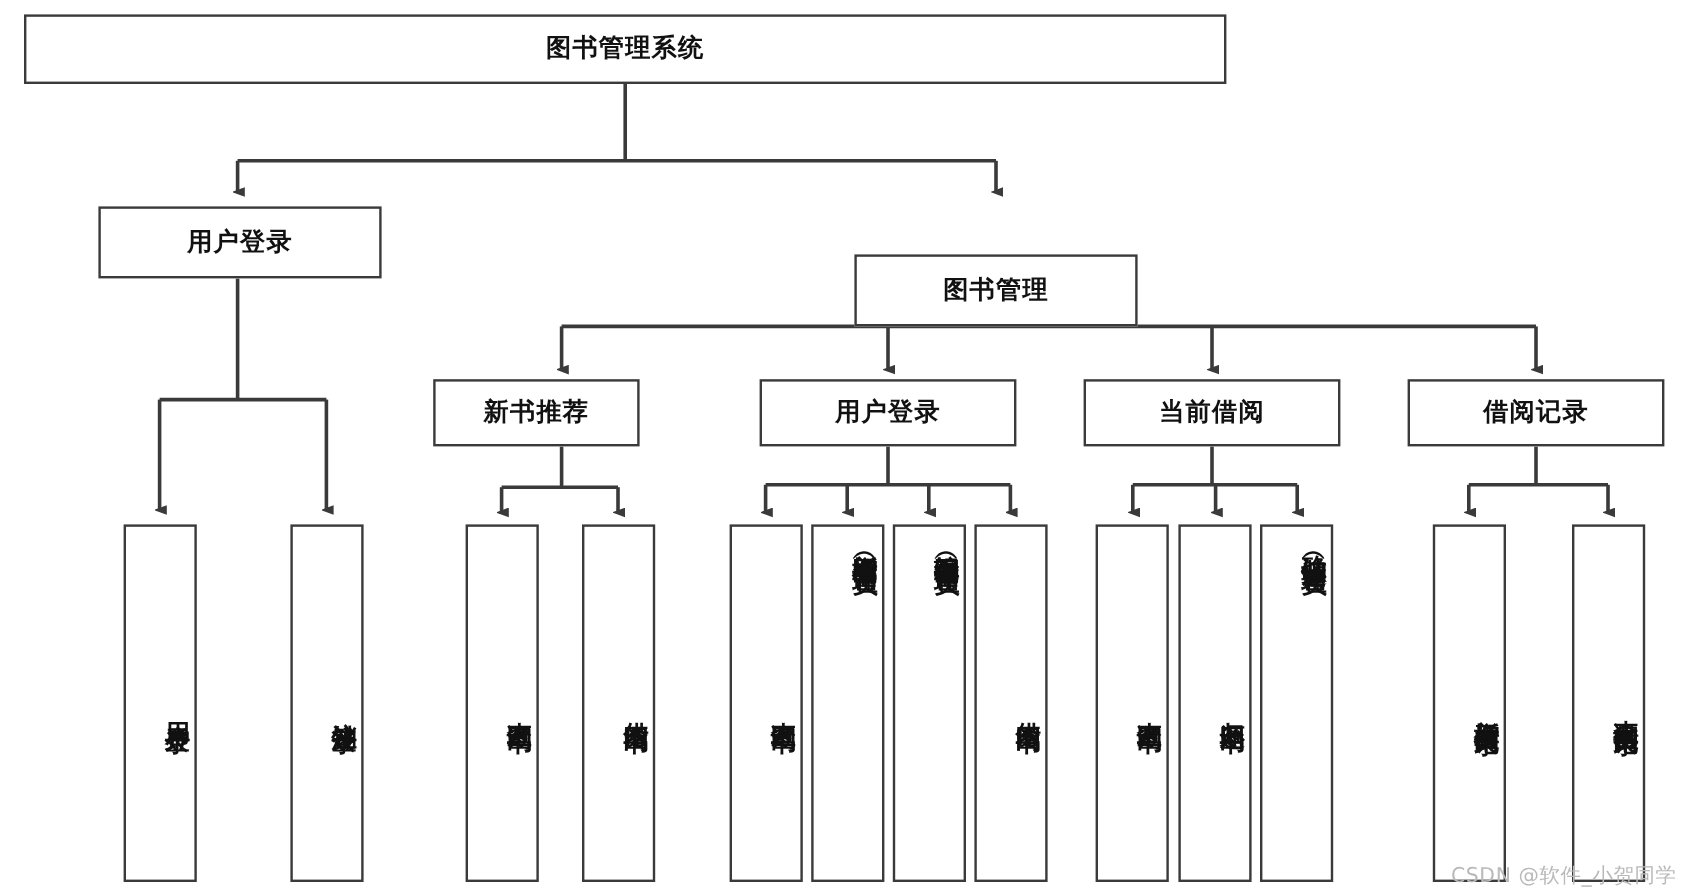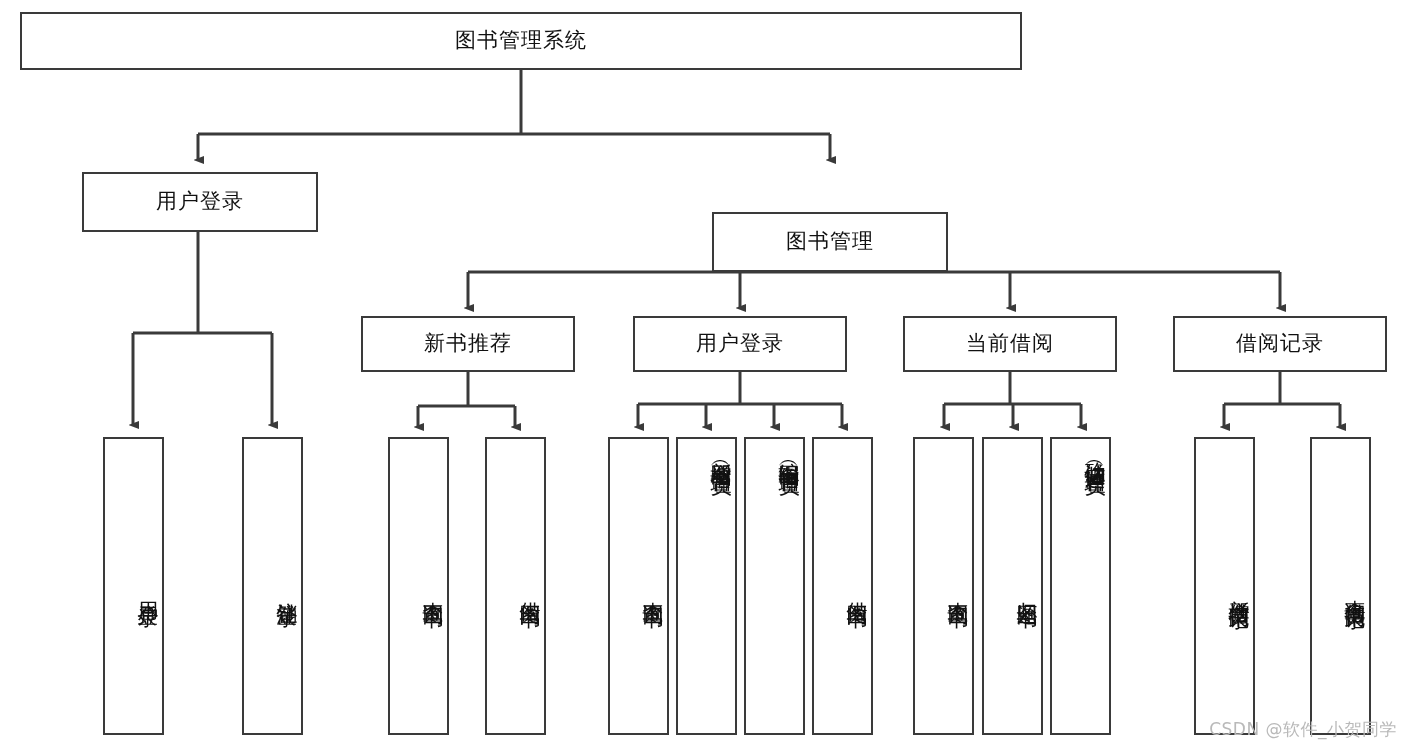--- a/index.html
+++ b/index.html
@@ -19,20 +19,21 @@
   }
   .node {
     position: absolute;
     box-sizing: border-box;
     border: 2px solid #3a3a3a;
     background: #ffffff;
     display: flex;
     align-items: center;
     justify-content: center;
     color: #111111;
+    font-weight: bold;
   }
   .node.horiz {
     font-size: 21px;
     letter-spacing: 1px;
     line-height: 1.1;
   }
   .node.vert {
     writing-mode: vertical-rl;
     text-orientation: upright;
     font-size: 21px;
@@ -117,21 +118,21 @@
       <path d="M1224,404 L1224,427" marker-end="url(#arrow)"></path>
       <path d="M1340,404 L1340,427" marker-end="url(#arrow)"></path>
     </g>
   </svg>
 
   <div class="node horiz" style="left:20px; top:12px; width:1002px; height:58px;">图书管理系统</div>
 
   <div class="node horiz" style="left:82px; top:172px; width:236px; height:60px;">用户登录</div>
   <div class="node horiz" style="left:712px; top:172px; width:236px; height:60px;margin-top:40px;">图书管理</div>
 
-  <div class="node horiz" style="left:361px; top:316px; width:214px; height:56px;">新书推荐</div>
+  <div class="node horiz" style="left:361px; top:316px; width:172px; height:56px;">新书推荐</div>
   <div class="node horiz" style="left:633px; top:316px; width:214px; height:56px;">用户登录</div>
   <div class="node horiz" style="left:903px; top:316px; width:214px; height:56px;">当前借阅</div>
   <div class="node horiz" style="left:1173px; top:316px; width:214px; height:56px;">借阅记录</div>
 
   <div class="node vert" style="left:103px; top:437px; width:61px; height:298px;">用户登录</div>
   <div class="node vert" style="left:242px; top:437px; width:61px; height:298px;">注销登录</div>
 
   <div class="node vert" style="left:388px; top:437px; width:61px; height:298px;">查询图书</div>
   <div class="node vert" style="left:485px; top:437px; width:61px; height:298px;">借阅图书</div>
 

